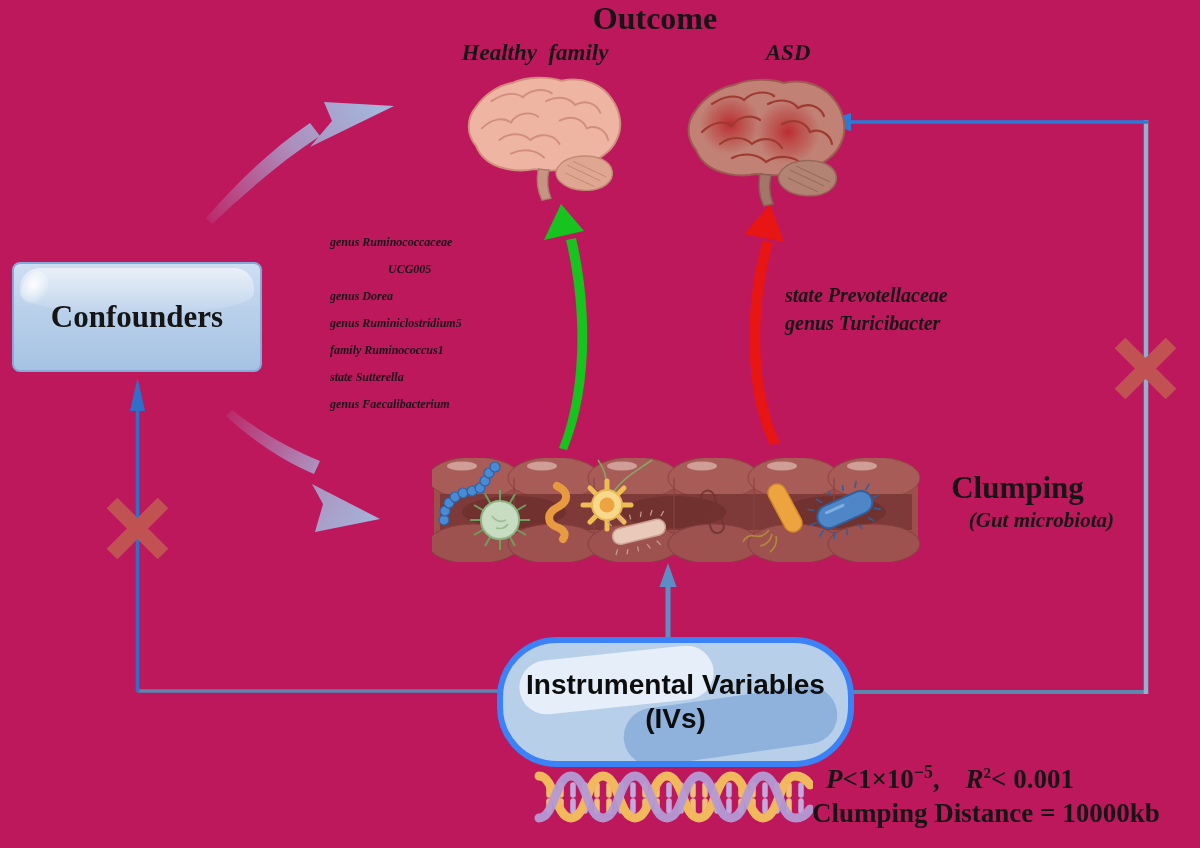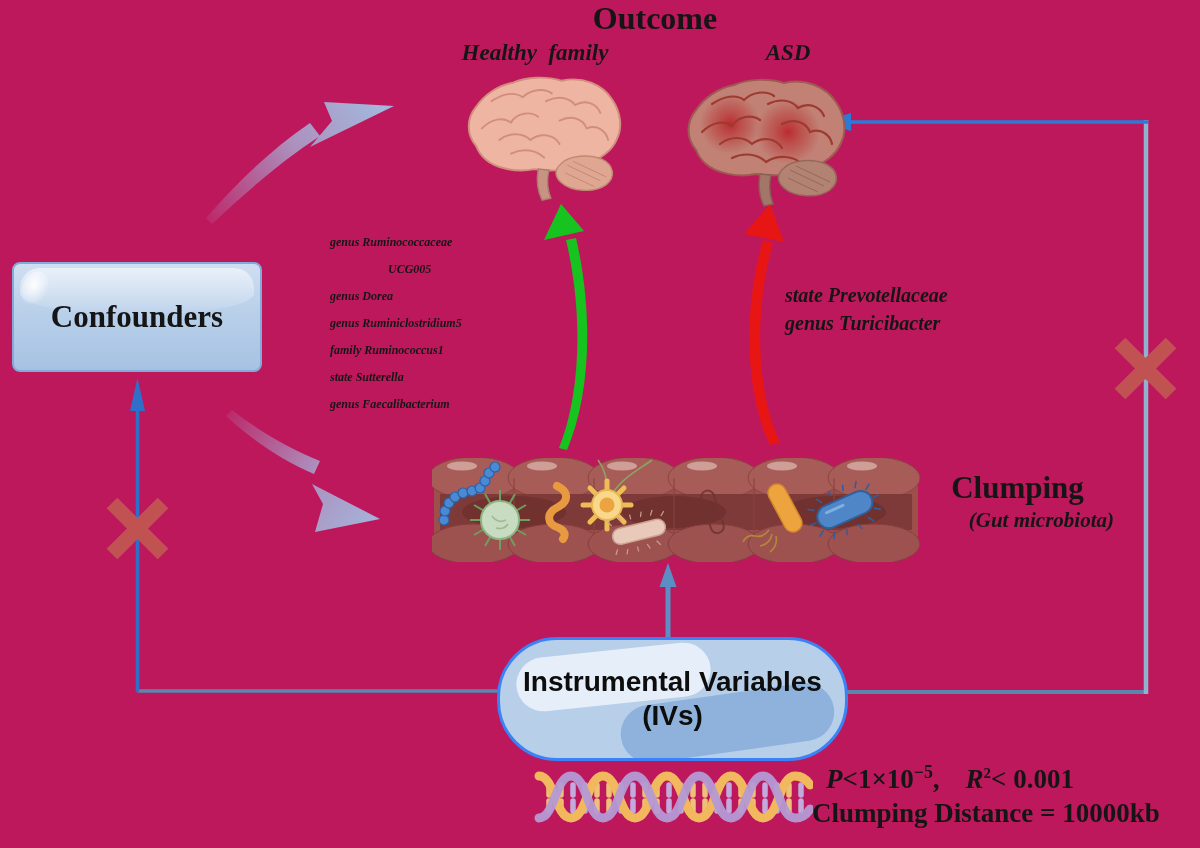--- a/index.html
+++ b/index.html
@@ -38,21 +38,21 @@
     background:radial-gradient(ellipse at 40% 40%,rgba(255,255,255,.95),rgba(255,255,255,0) 70%);
     transform:rotate(22deg);
   }
   .confounders-label{position:relative;z-index:1;font-size:31px;}
 
   .exposure-title{left:940px;top:470px;width:155px;font-size:31px;text-align:center;}
   .exposure-sub{left:922px;top:508px;width:192px;font-size:21px;font-style:italic;text-align:right;}
 
   .iv-pill{
     left:497px;top:637px;width:345px;height:118px;border-radius:60px;
-    background:#b7cfe9;border:3px solid #3b82f6;overflow:hidden;
+    background:#b7cfe9;border:6px solid #3b82f6;overflow:hidden;
   }
   .iv-blob-dark{position:absolute;right:10px;bottom:6px;width:215px;height:58px;border-radius:30px;
     background:#8fb2dd;transform:rotate(-8deg);}
   .iv-blob-light{position:absolute;left:16px;top:10px;width:195px;height:54px;border-radius:30px;
     background:rgba(236,243,251,.88);transform:rotate(-6deg);}
   .iv-text{position:absolute;inset:0;display:flex;flex-direction:column;align-items:center;justify-content:center;
     font-family:"Liberation Sans",sans-serif;font-size:28px;line-height:34px;z-index:1;color:#0d0d0d;}
 
   .p-line{left:826px;top:762px;width:340px;font-size:27px;}
   .p-line sup{font-size:0.66em;}

